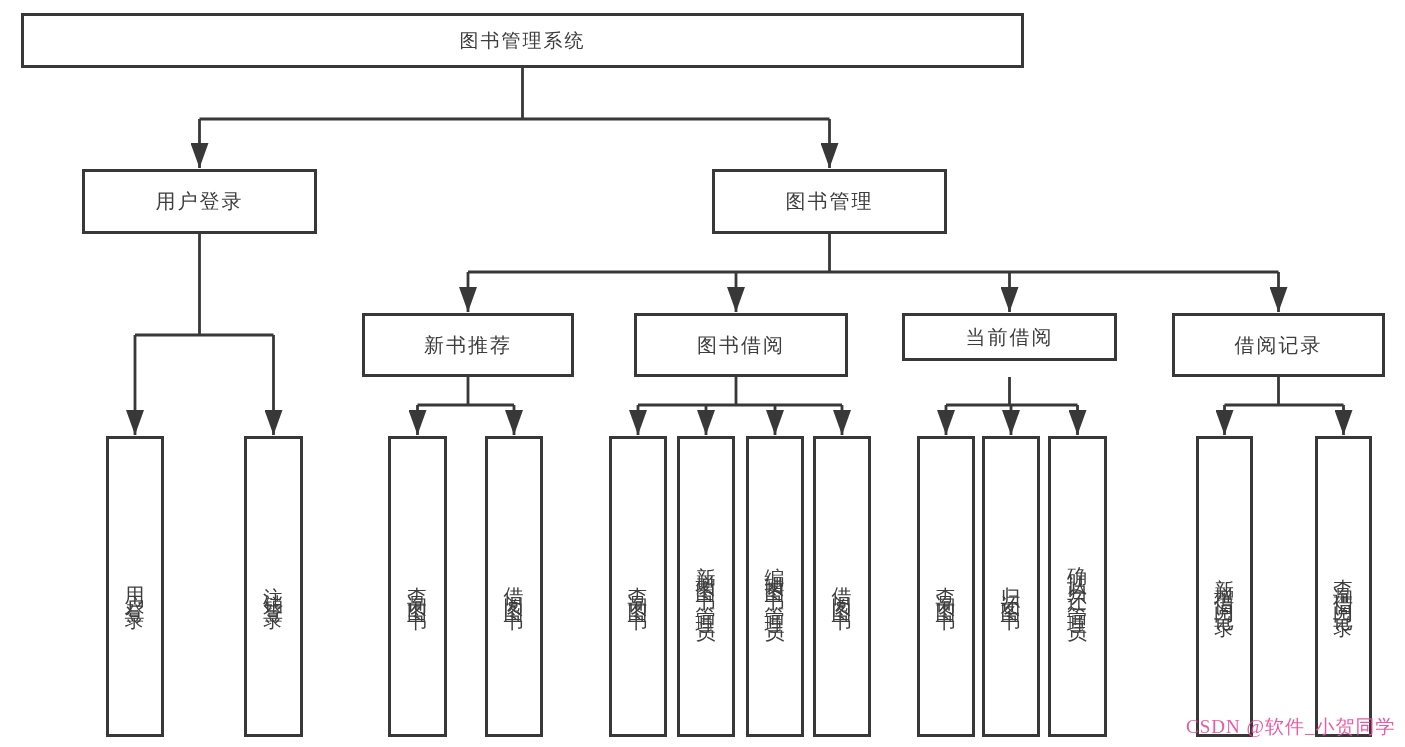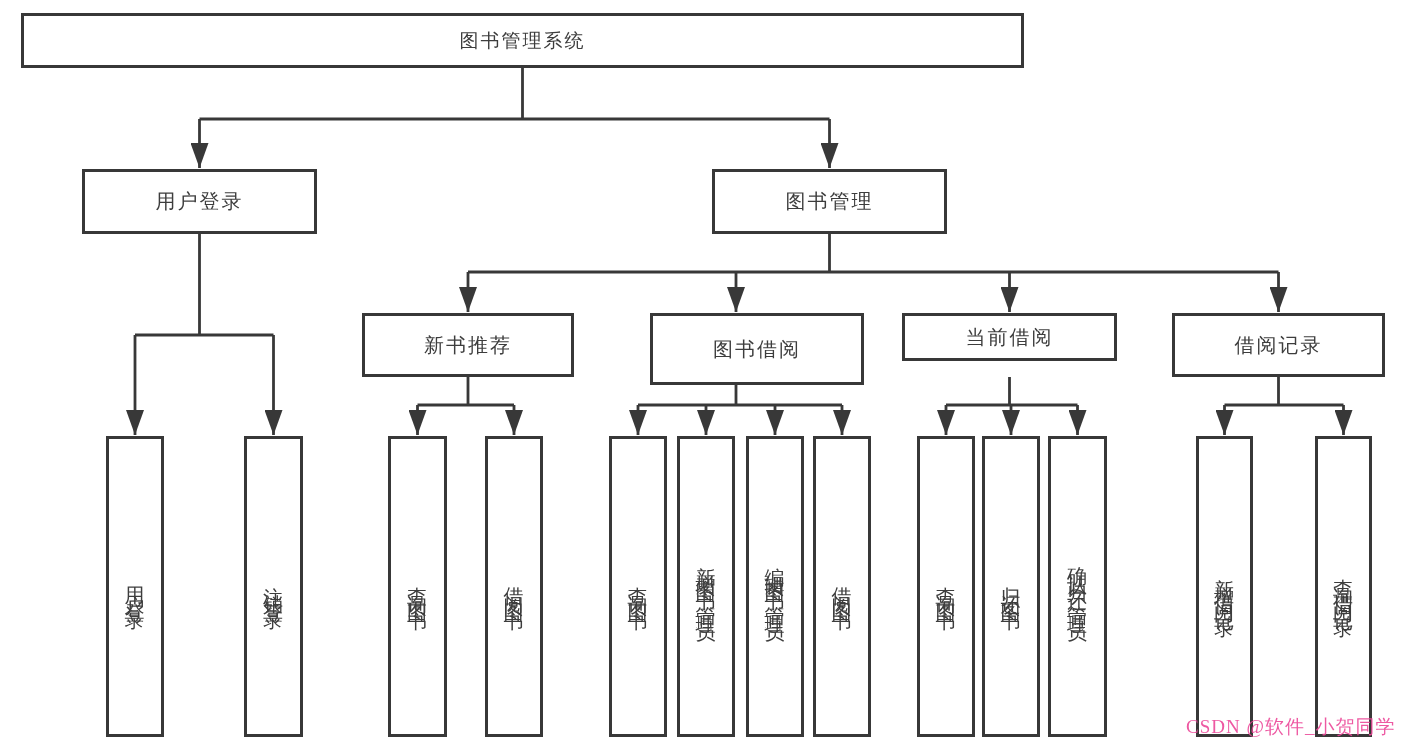--- a/index.html
+++ b/index.html
@@ -98,21 +98,21 @@
       <line x1="1343.5" y1="405" x2="1343.5" y2="435" marker-end="url(#ah)"></line>
     </g>
   </svg>
 
   <div class="node root" style="left:21px; top:13px; width:1003px; height:55px;">图书管理系统</div>
 
   <div class="node" style="left:82px; top:169px; width:235px; height:65px;">用户登录</div>
   <div class="node" style="left:712px; top:169px; width:235px; height:65px;">图书管理</div>
 
   <div class="node" style="left:362px; top:313px; width:212px; height:64px;">新书推荐</div>
-  <div class="node" style="left:650px; top:313px; width:214px; height:72px;">图书借阅</div>
+  <div class="node" style="left:634px; top:313px; width:214px; height:64px;">图书借阅</div>
   <div class="node" style="left:902px; top:313px; width:215px; height:48px;">当前借阅</div>
   <div class="node" style="left:1172px; top:313px; width:213px; height:64px;">借阅记录</div>
 
   <div class="leaf" style="left:106px; width:58px;">
     <span class="vtext">用户登录</span>
   </div>
   <div class="leaf" style="left:244px; width:59px;">
     <span class="vtext">注销登录</span>
   </div>
   <div class="leaf" style="left:388px; width:59px;">

